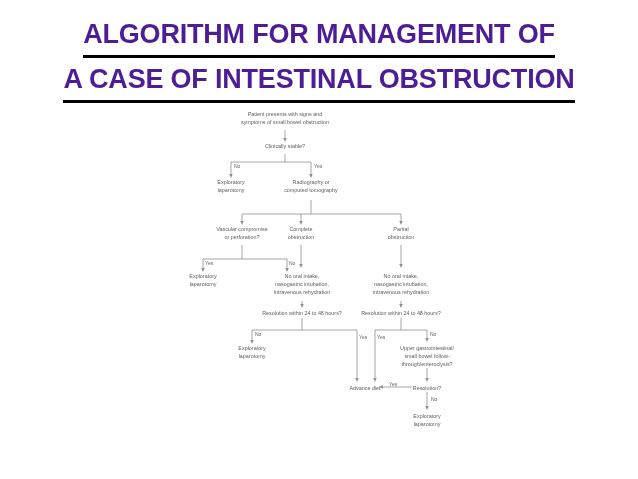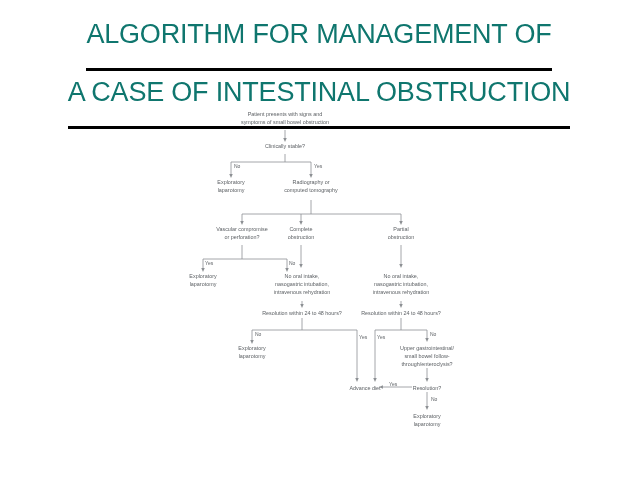--- a/index.html
+++ b/index.html
@@ -22,28 +22,28 @@
   
   #title-block {
     position: absolute;
     left: 0;
     top: 16px;
     width: 638px;
     text-align: center;
   }
   .title-line {
     font-family: "Liberation Sans", sans-serif;
-    font-weight: normal;
+    font-weight: bold;
     font-size: 27px;
     line-height: 37px;
-    color: #0f766e;
+    color: #4c1d95;
     letter-spacing: -0.2px;
     display: inline-block;
     border-bottom: 3px solid #000000;
-    padding-bottom: 15px;
+    padding-bottom: 2px;
     white-space: nowrap;
   }
   .title-line-2 { margin-top: 3px; }
 
   
   #flowchart {
     position: absolute;
     left: 0;
     top: 104px;
     width: 638px;

